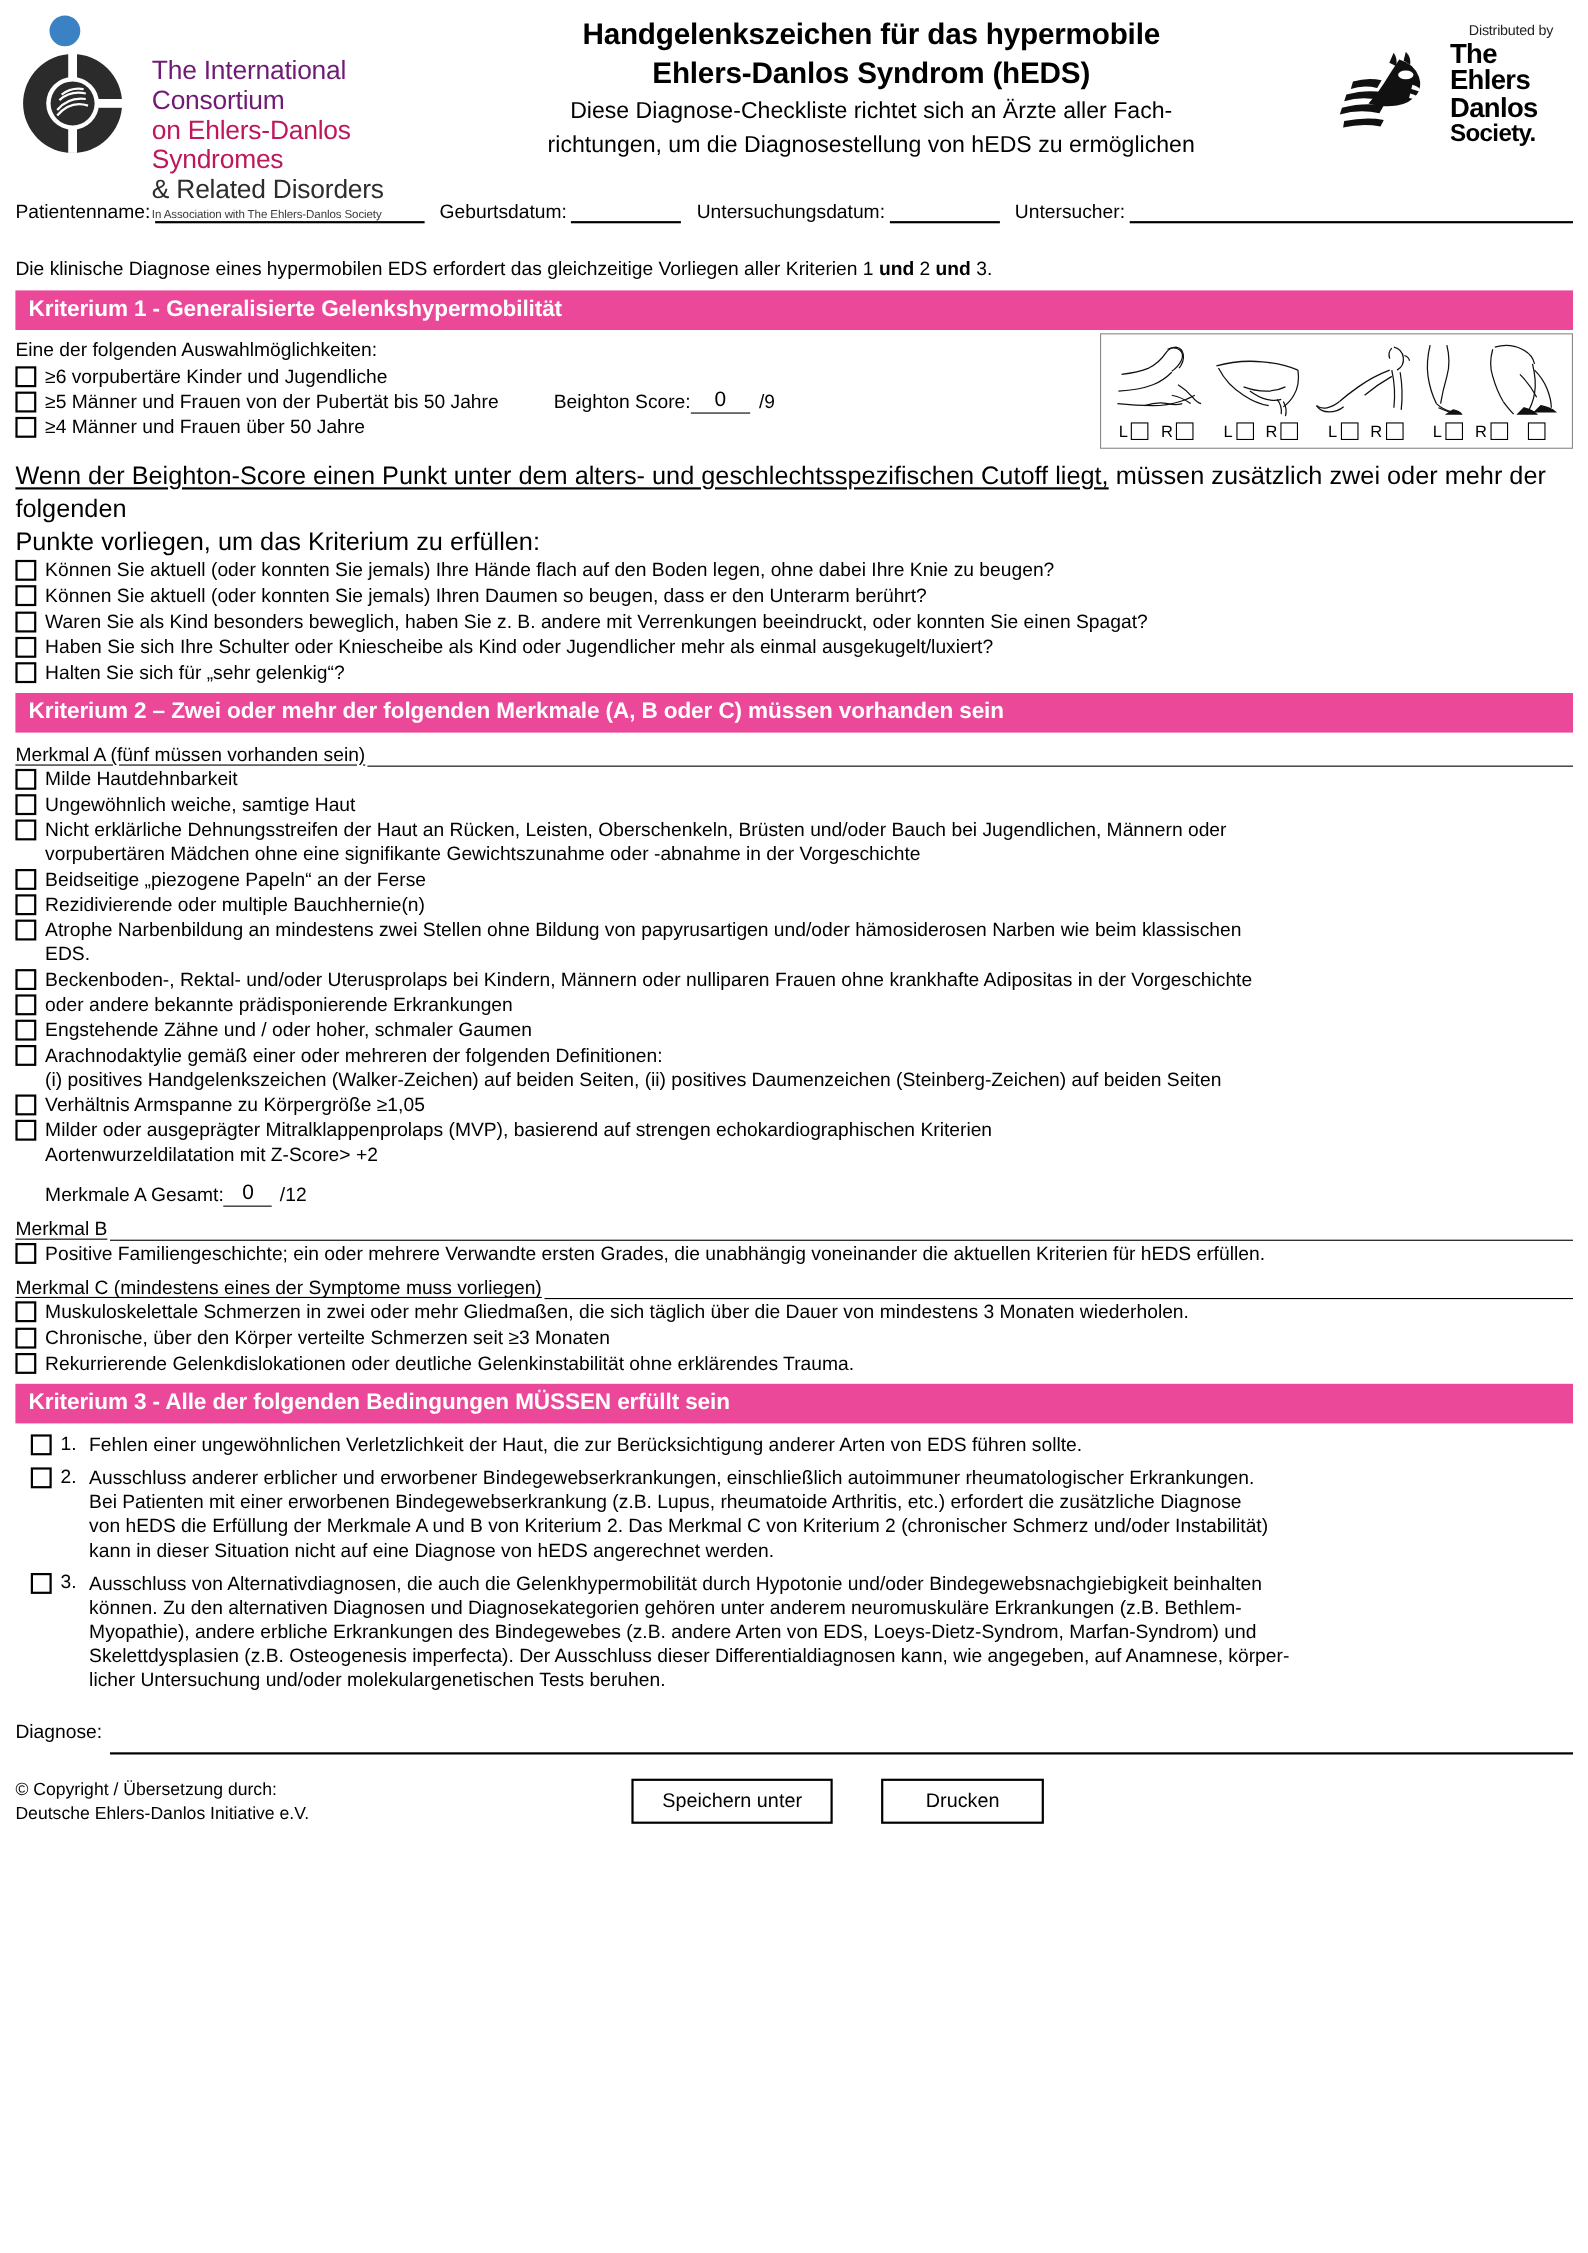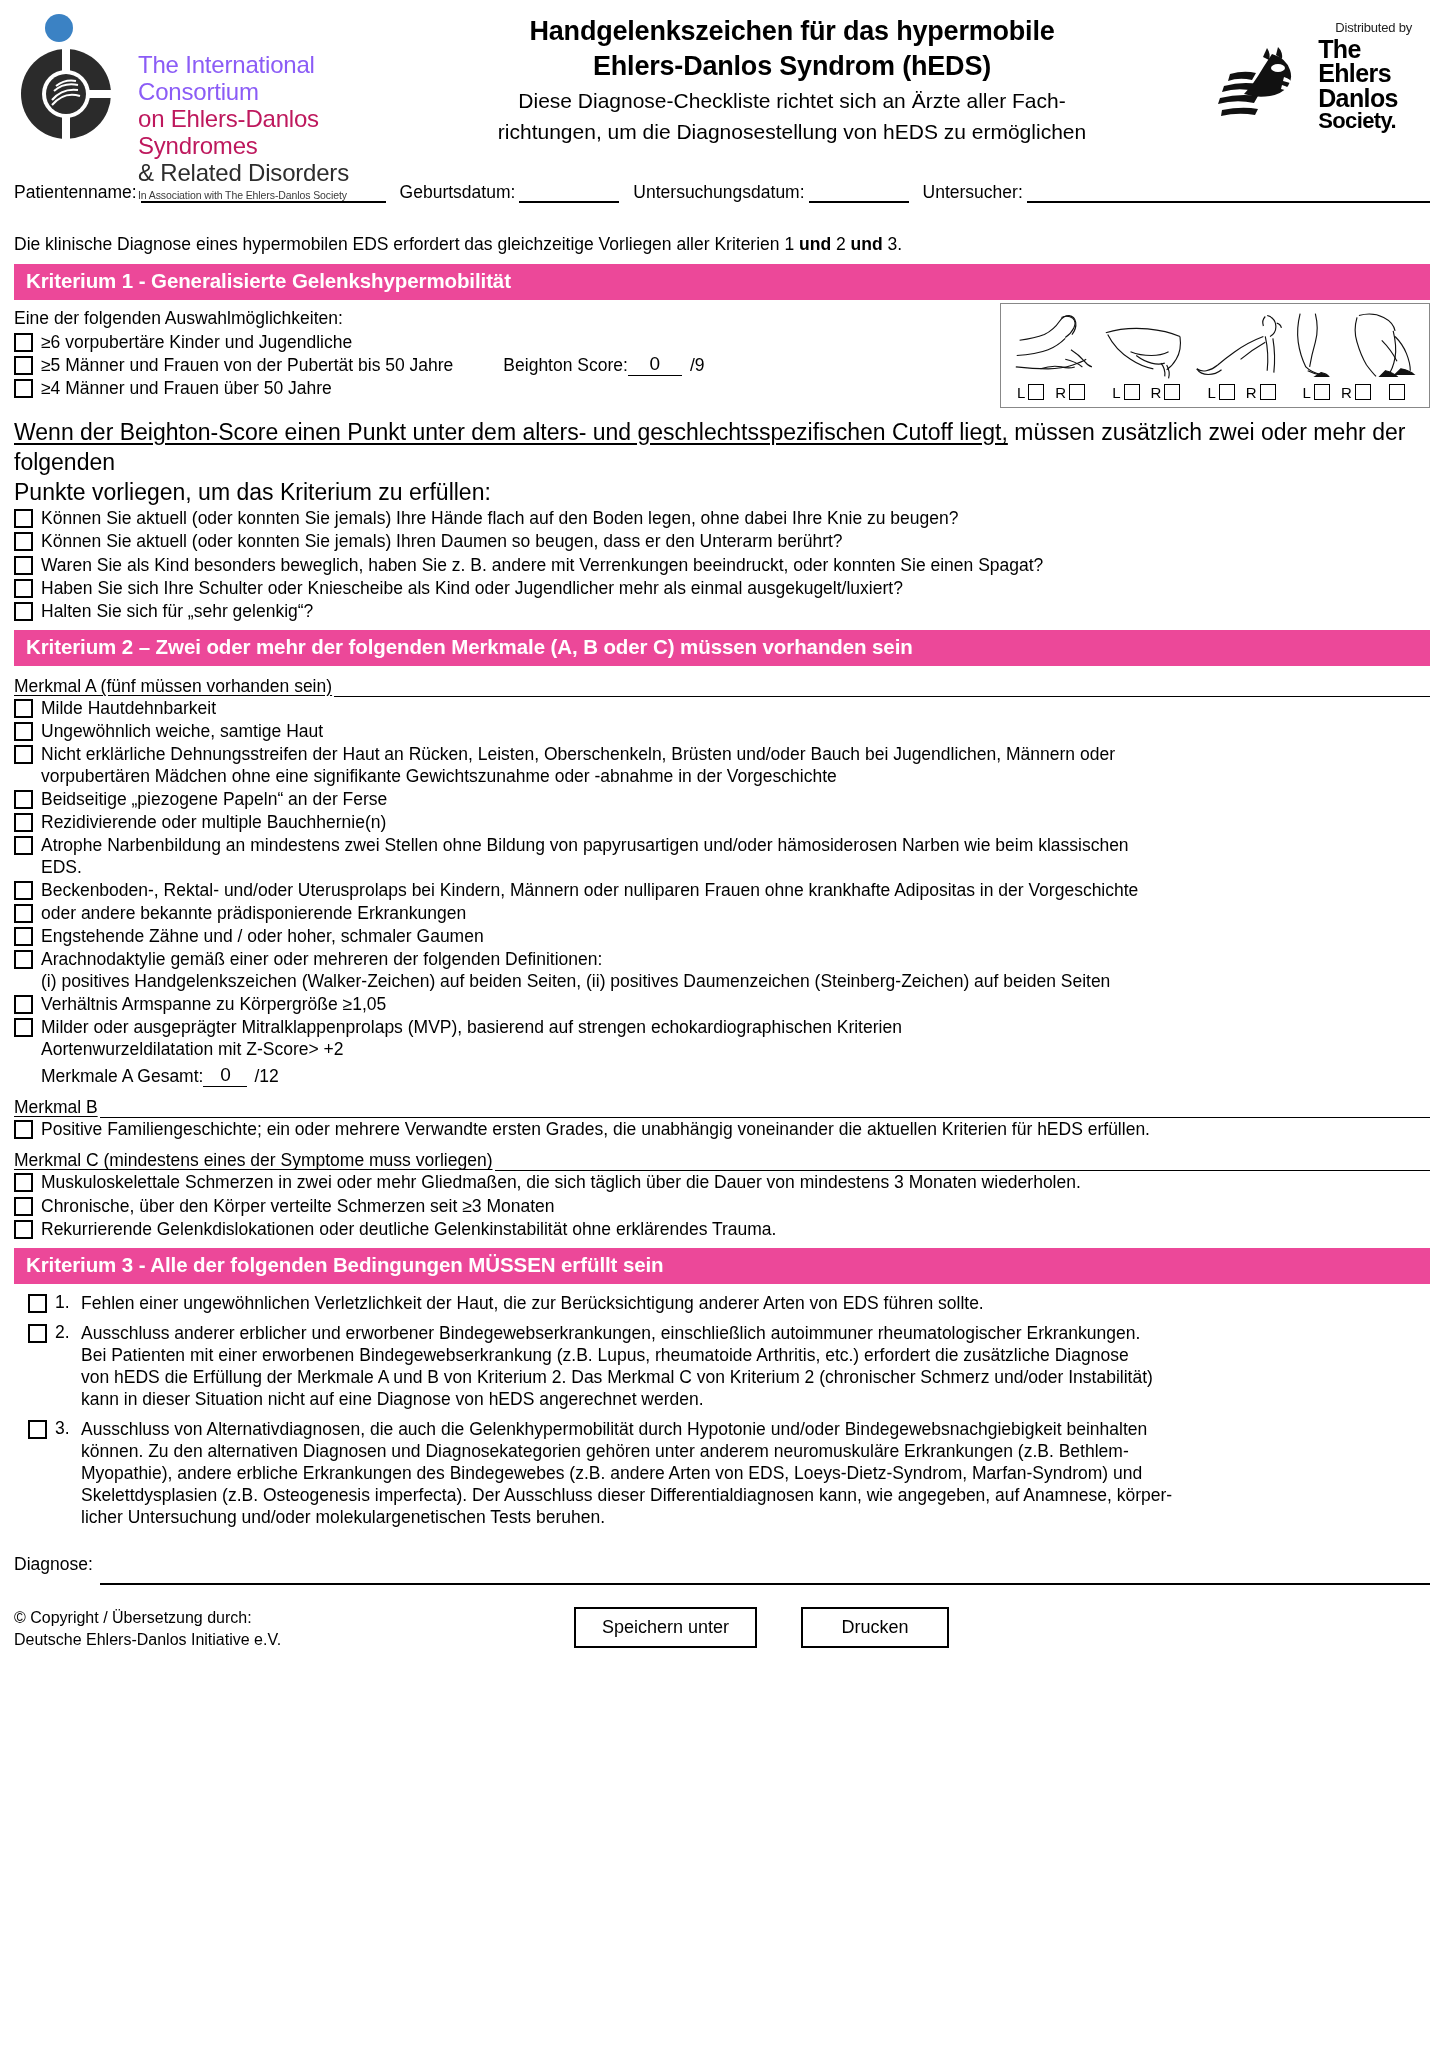--- a/index.html
+++ b/index.html
@@ -17,21 +17,21 @@
   
   .header {
     display: flex;
     align-items: flex-start;
     padding: 8px 14px 0 14px;
     height: 178px;
   }
   .logo-left { width: 390px; display:flex; align-items:flex-start; padding-top:4px; }
   .logo-mark { position: relative; width: 118px; height: 132px; flex: 0 0 118px; }
   .logo-text { padding-left: 6px; padding-top: 40px; }
-  .logo-l1 { font-size: 24px; color:#8b5cf6; font-weight:400; line-height:1.12; letter-spacing:-0.2px;}
+  .logo-l1 { font-size: 24px; color:#701a75; font-weight:400; line-height:1.12; letter-spacing:-0.2px;}
   .logo-l2 { font-size: 24px; color:#be185d; font-weight:400; line-height:1.12; letter-spacing:-0.2px;}
   .logo-l3 { font-size: 24px; color:#2d2d2d; font-weight:400; line-height:1.12; letter-spacing:-0.2px;}
   .logo-l4 { font-size: 10.5px; color:#3a3a3a; margin-top:3px; letter-spacing:-0.1px;}
 
   .title-block { flex: 1; text-align:center; padding-top: 6px; }
   .title-main {
     font-size: 27px; font-weight: bold; line-height: 1.28;
     letter-spacing: -0.2px;
   }
   .title-sub {
@@ -112,21 +112,21 @@
     margin: 3px 14px 0 10px; background:#fff; padding: 3px;
   }
   .illus-figs { display:flex; justify-content:space-between; align-items:flex-end; height:75px; padding: 2px 6px 0 8px;}
   .illus-figs svg { display:block; }
   .lr-row { display:flex; align-items:center; padding: 2px 4px 3px 10px; font-size:15px; gap:0; }
   .lr-grp { display:flex; align-items:center; margin-right: 16px; }
   .lr-grp span { padding: 0 3px; }
   .lr-box { width:16px; height:16px; border:1.5px solid #000; display:inline-block; margin-right:8px;}
 
   
-  .total-row { display:flex; align-items:flex-end; font-size:17.5px; margin: 4px 0 2px 27px;}
+  .total-row { display:flex; align-items:flex-end; font-size:17.5px; margin: 14px 0 2px 27px;}
   .total-val { border-bottom:1.8px solid #000; min-width:44px; text-align:center; font-size:19px; padding:0 5px; }
 
   
   .diag-label { font-size:17.5px; margin-top:26px; padding-left:14px;}
   .diag-rule { border-bottom:2.2px solid #000; margin: 6px 14px 0 100px; height:4px;}
   .footer {
     display:flex; align-items:flex-start; margin-top:22px; padding: 0 14px 14px 14px;
   }
   .copy { font-size:16px; line-height:1.35; width:560px;}
   .btns { display:flex; gap:44px; }

